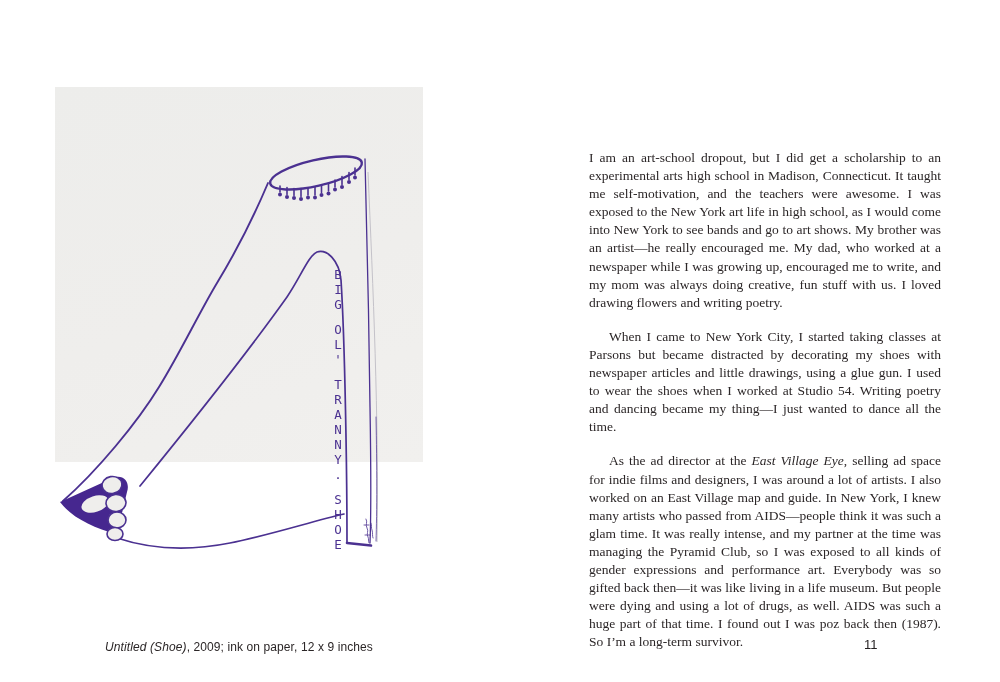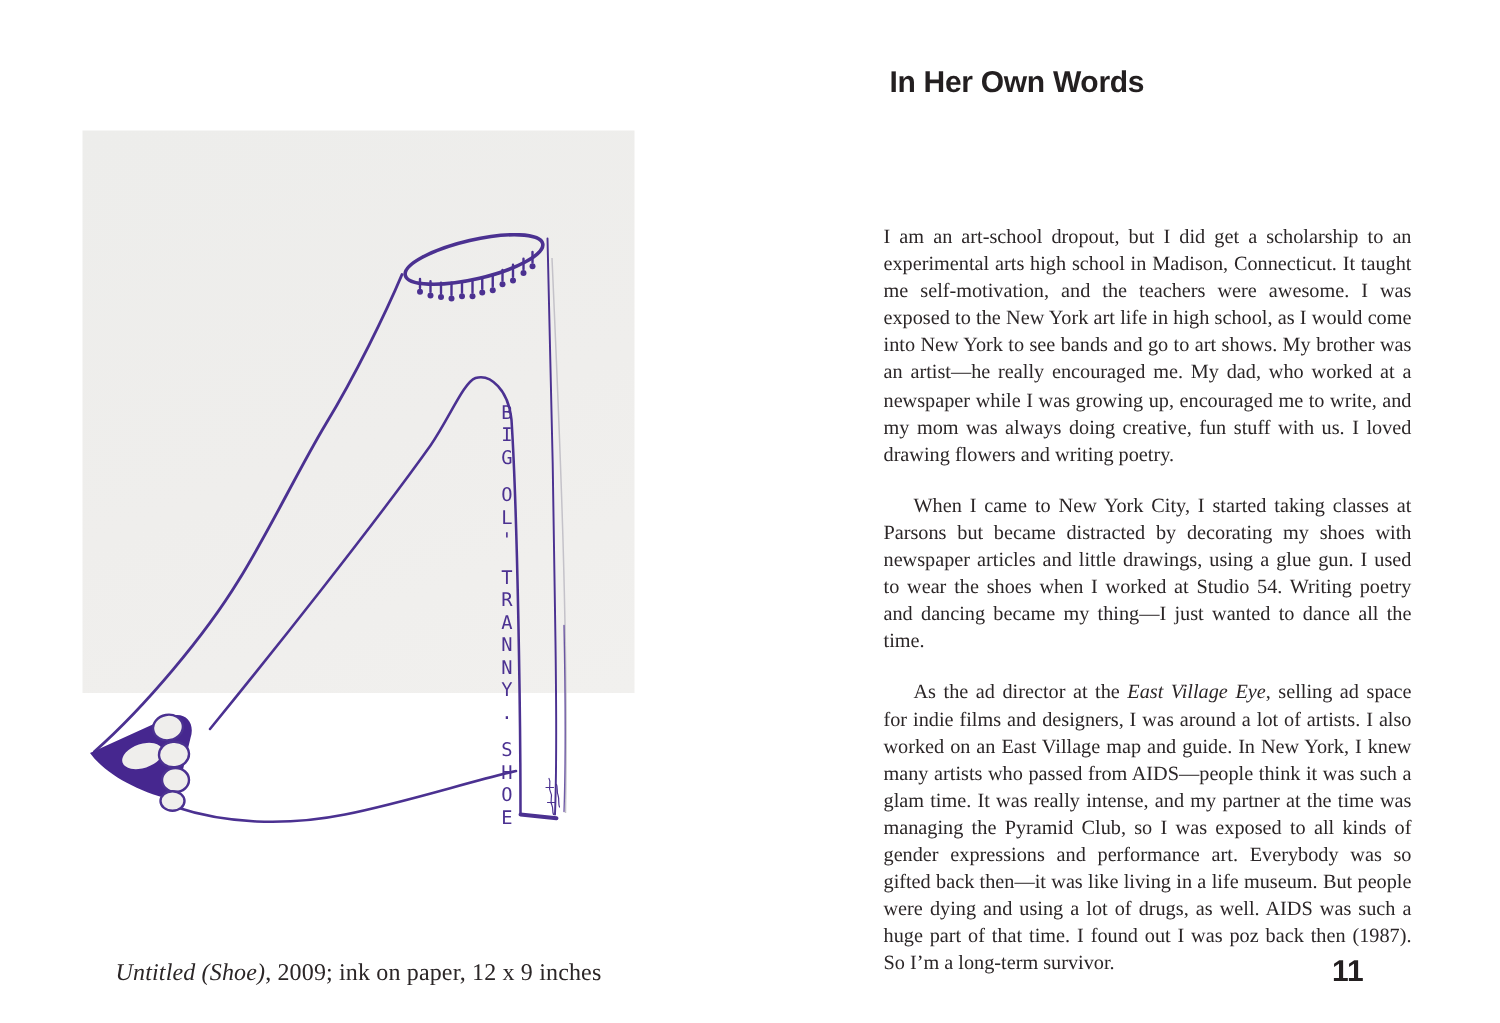--- a/index.html
+++ b/index.html
@@ -19,22 +19,22 @@
     width: 368px; height: 375px;
     background: linear-gradient(160deg, #ededeb 0%, #efeeec 55%, #f1f0ee 100%);
   }
   .artwork svg { display: block; width: 368px; height: 490px; }
 
   .caption {
     position: absolute;
     left: 55px; top: 640px;
     width: 368px;
     text-align: center;
-    font-family: Liberation Serif, serif;
-    font-size: 16px;
+    font-family: Liberation Sans, sans-serif;
+    font-size: 12px;
     color: #2b2627;
     letter-spacing: 0.1px;
   }
   .caption em { font-style: italic; }
 
   
   .titleblock {
     position: absolute;
     left: 593px; top: 43px;
     width: 364px;
@@ -65,24 +65,24 @@
     text-align: justify;
     hyphens: auto;
     -webkit-hyphens: auto;
   }
   .body-text p { margin: 16px; }
   .body-text p.indent { text-indent: 20px; }
   .body-text em { font-style: italic; }
 
   .folio {
     position: absolute;
-    left: 888px; top: 637px;
+    left: 864px; top: 637px;
     font-family: "Liberation Sans", sans-serif;
-    font-size: 20px;
-    font-weight: 700;
+    font-size: 13px;
+    font-weight: 400;
     color: #231f20;
   }
 
   
   .ink { stroke: #4b3191; fill: none; stroke-linecap: round; stroke-linejoin: round; }
   .inscription {
     font-family: "DejaVu Sans Mono", monospace;
     font-size: 12.5px;
     fill: #4b3191;
     text-anchor: middle;
@@ -142,21 +142,20 @@
 
         <path class="ink" stroke-width="0.8" d="M311,432 c2,3 -1,6 1,9 c2,3 -1,6 1,9 c1,2 0,4 1,6 M316,436 c1,2 0,5 1,7 c1,3 0,6 1,8 M309,438 h5 M310,448 h5"></path>
       </svg>
     </div>
 
     <div class="caption"><em>Untitled (Shoe)</em><span>, 2009; ink on paper, 12 x 9 inches</span></div>
   </div>
 
   <div>
     <div class="titleblock">
-      <h1>In Her Own Words</h1>
     </div>
 
     <div class="body-text">
         <p><span>I am an art-school dropout, but I did get a scholarship to an experimental arts high school in Madison, Connecticut. It taught me self-motivation, and the teachers were awesome. I was exposed to the New York art life in high school, as I would come into New York to see bands and go to art shows. My brother was an artist—he really encouraged me. My dad, who worked at a newspaper while I was growing up, encouraged me to write, and my mom was always doing creative, fun stuff with us. I loved drawing flowers and writing poetry.</span></p>
         <p class="indent"><span>When I came to New York City, I started taking classes at Parsons but became distracted by decorating my shoes with newspaper articles and little drawings, using a glue gun. I used to wear the shoes when I worked at Studio 54. Writing poetry and dancing became my thing—I just wanted to dance all the time.</span></p>
         <p class="indent"><span>As the ad director at the </span><em>East Village Eye</em><span>, selling ad space for indie films and designers, I was around a lot of artists. I also worked on an East Village map and guide. In New York, I knew many artists who passed from AIDS—people think it was such a glam time. It was really intense, and my partner at the time was managing the Pyramid Club, so I was exposed to all kinds of gender expressions and performance art. Everybody was so gifted back then—it was like living in a life museum. But people were dying and using a lot of drugs, as well. AIDS was such a huge part of that time. I found out I was poz back then (1987). So I’m a long-term survivor.</span></p>
       </div>
 
     <div class="folio">11</div>
   </div>

